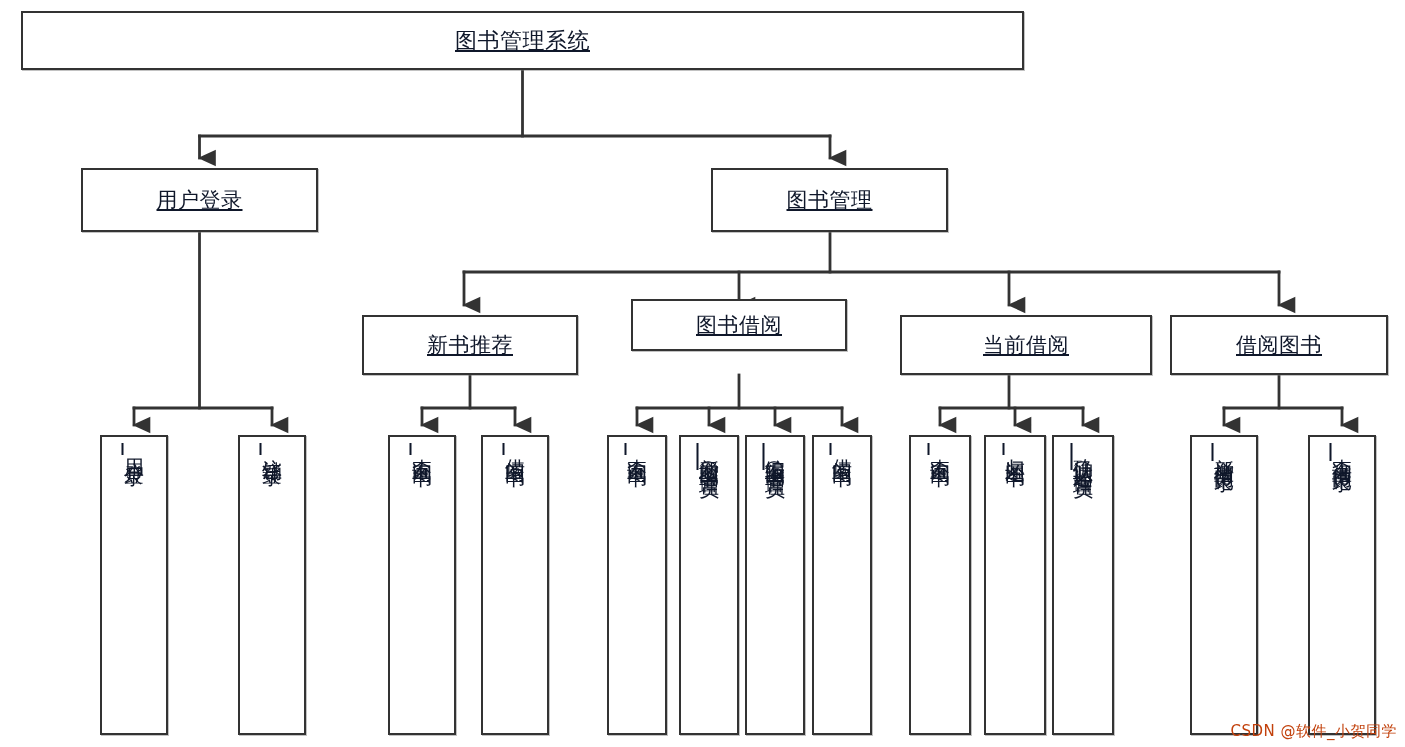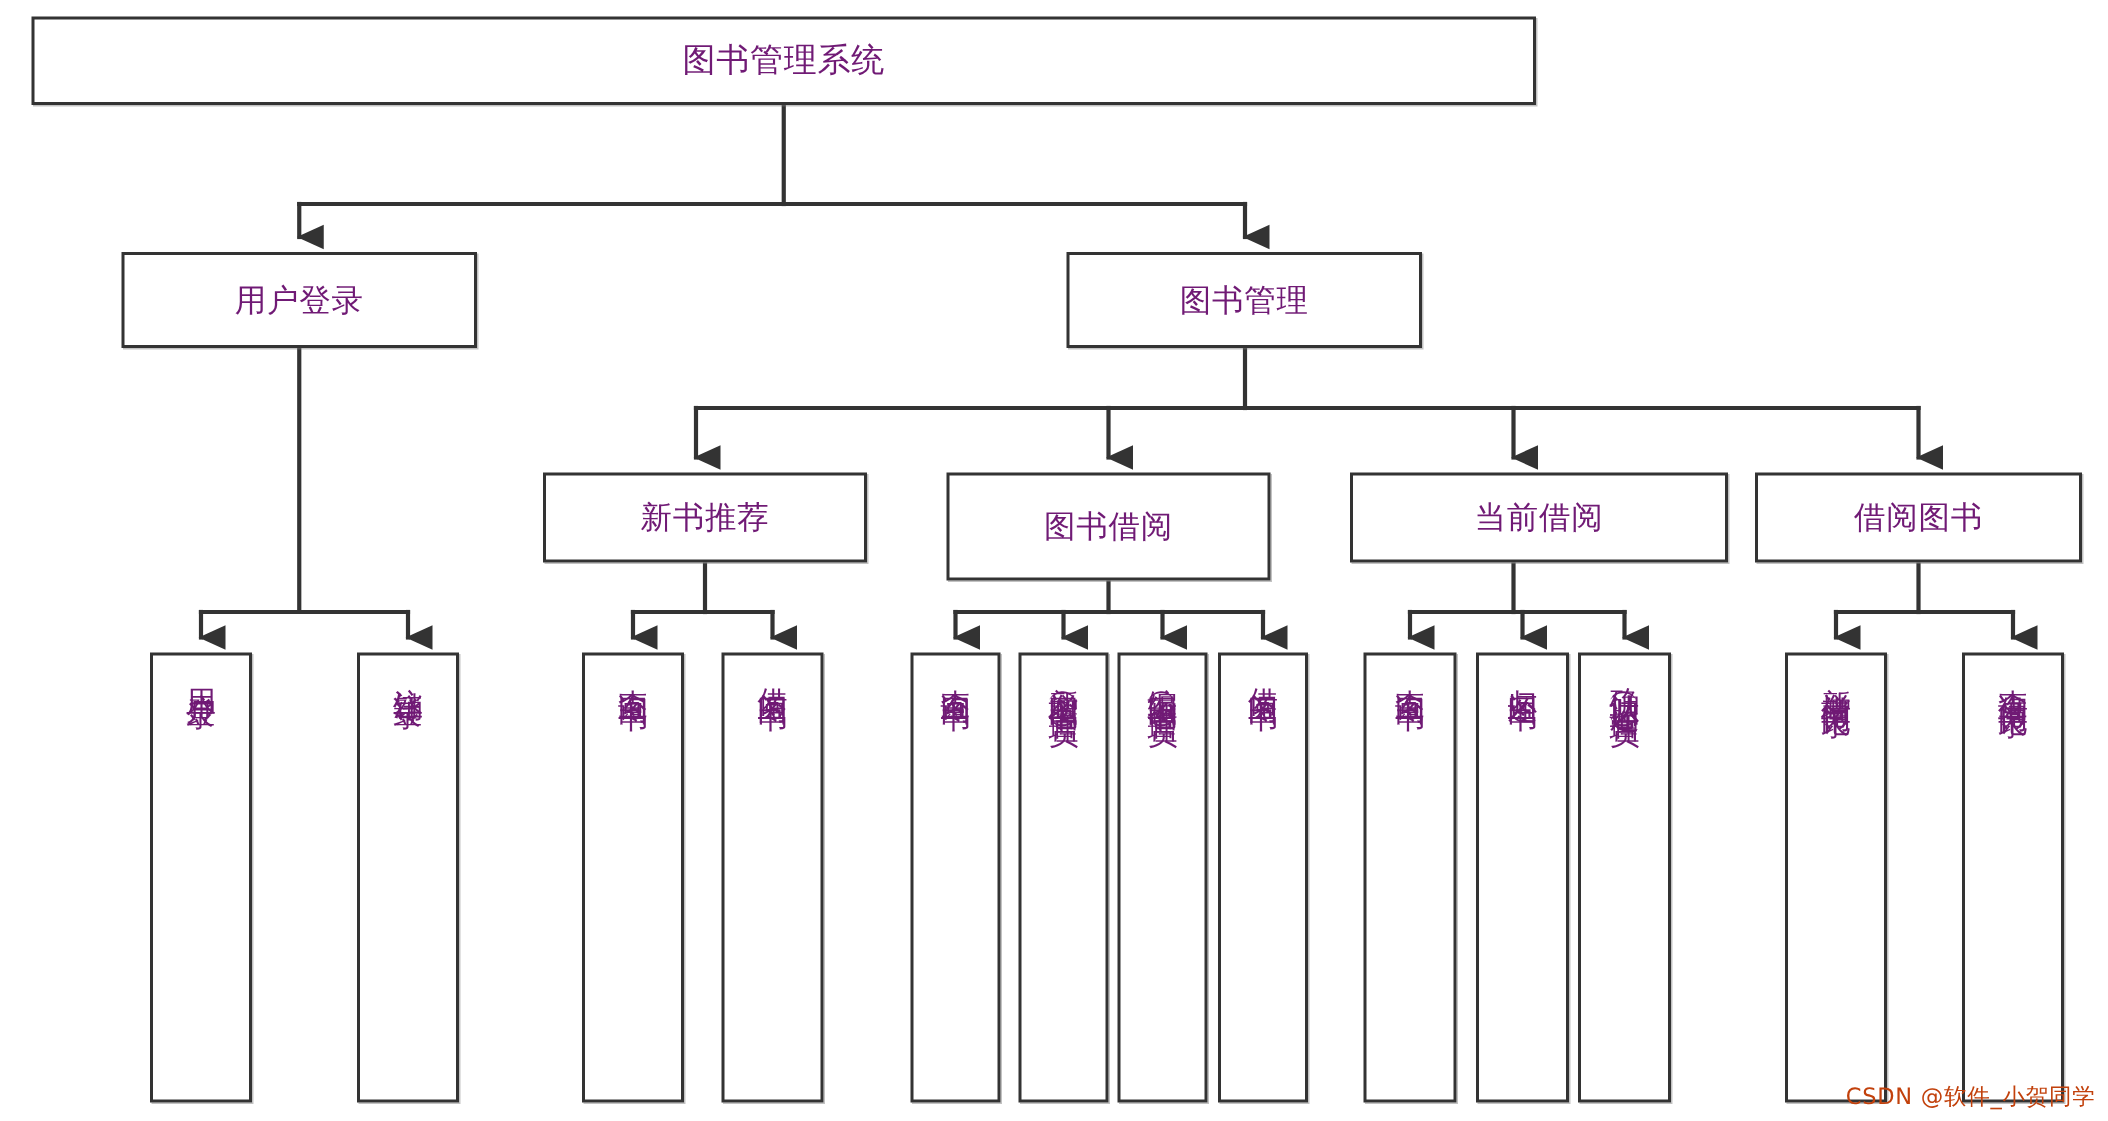--- a/index.html
+++ b/index.html
@@ -24,22 +24,23 @@
     pointer-events: none;
   }
   .node {
     position: absolute;
     box-sizing: border-box;
     border: 2.5px solid #333333;
     background: #ffffff;
     display: flex;
     align-items: center;
     justify-content: center;
-    color: #701a75;
+    color: #0f172a;
     box-shadow: 1px 1px 0 rgba(120,120,120,0.45);
+    text-decoration: underline;
   }
   .node-label {
     line-height: 1.18;
     letter-spacing: 0.5px;
     white-space: nowrap;
   }
   
   .node.h .node-label {
     font-size: 21px;
     writing-mode: horizontal-tb;
@@ -132,21 +133,21 @@
   <div class="node h" style="left:81px;top:168px;width:237px;height:64px;">
     <span class="node-label">用户登录</span>
   </div>
   <div class="node h" style="left:362px;top:315px;width:216px;height:60px;">
     <span class="node-label">新书推荐</span>
   </div>
 
   <div class="node h" style="left:711px;top:168px;width:237px;height:64px;">
     <span class="node-label">图书管理</span>
   </div>
-  <div class="node h" style="left:631px;top:315px;width:216px;height:72px;align-items:center;">
+  <div class="node h" style="left:631px;top:299px;width:216px;height:52px;align-items:center;">
     <span class="node-label">图书借阅</span>
   </div>
   <div class="node h" style="left:900px;top:315px;width:252px;height:60px;">
     <span class="node-label">当前借阅</span>
   </div>
   <div class="node h" style="left:1170px;top:315px;width:218px;height:60px;">
     <span class="node-label">借阅图书</span>
   </div>
 
   <div class="node v" style="left:100px;top:435px;width:68px;height:300px;">

